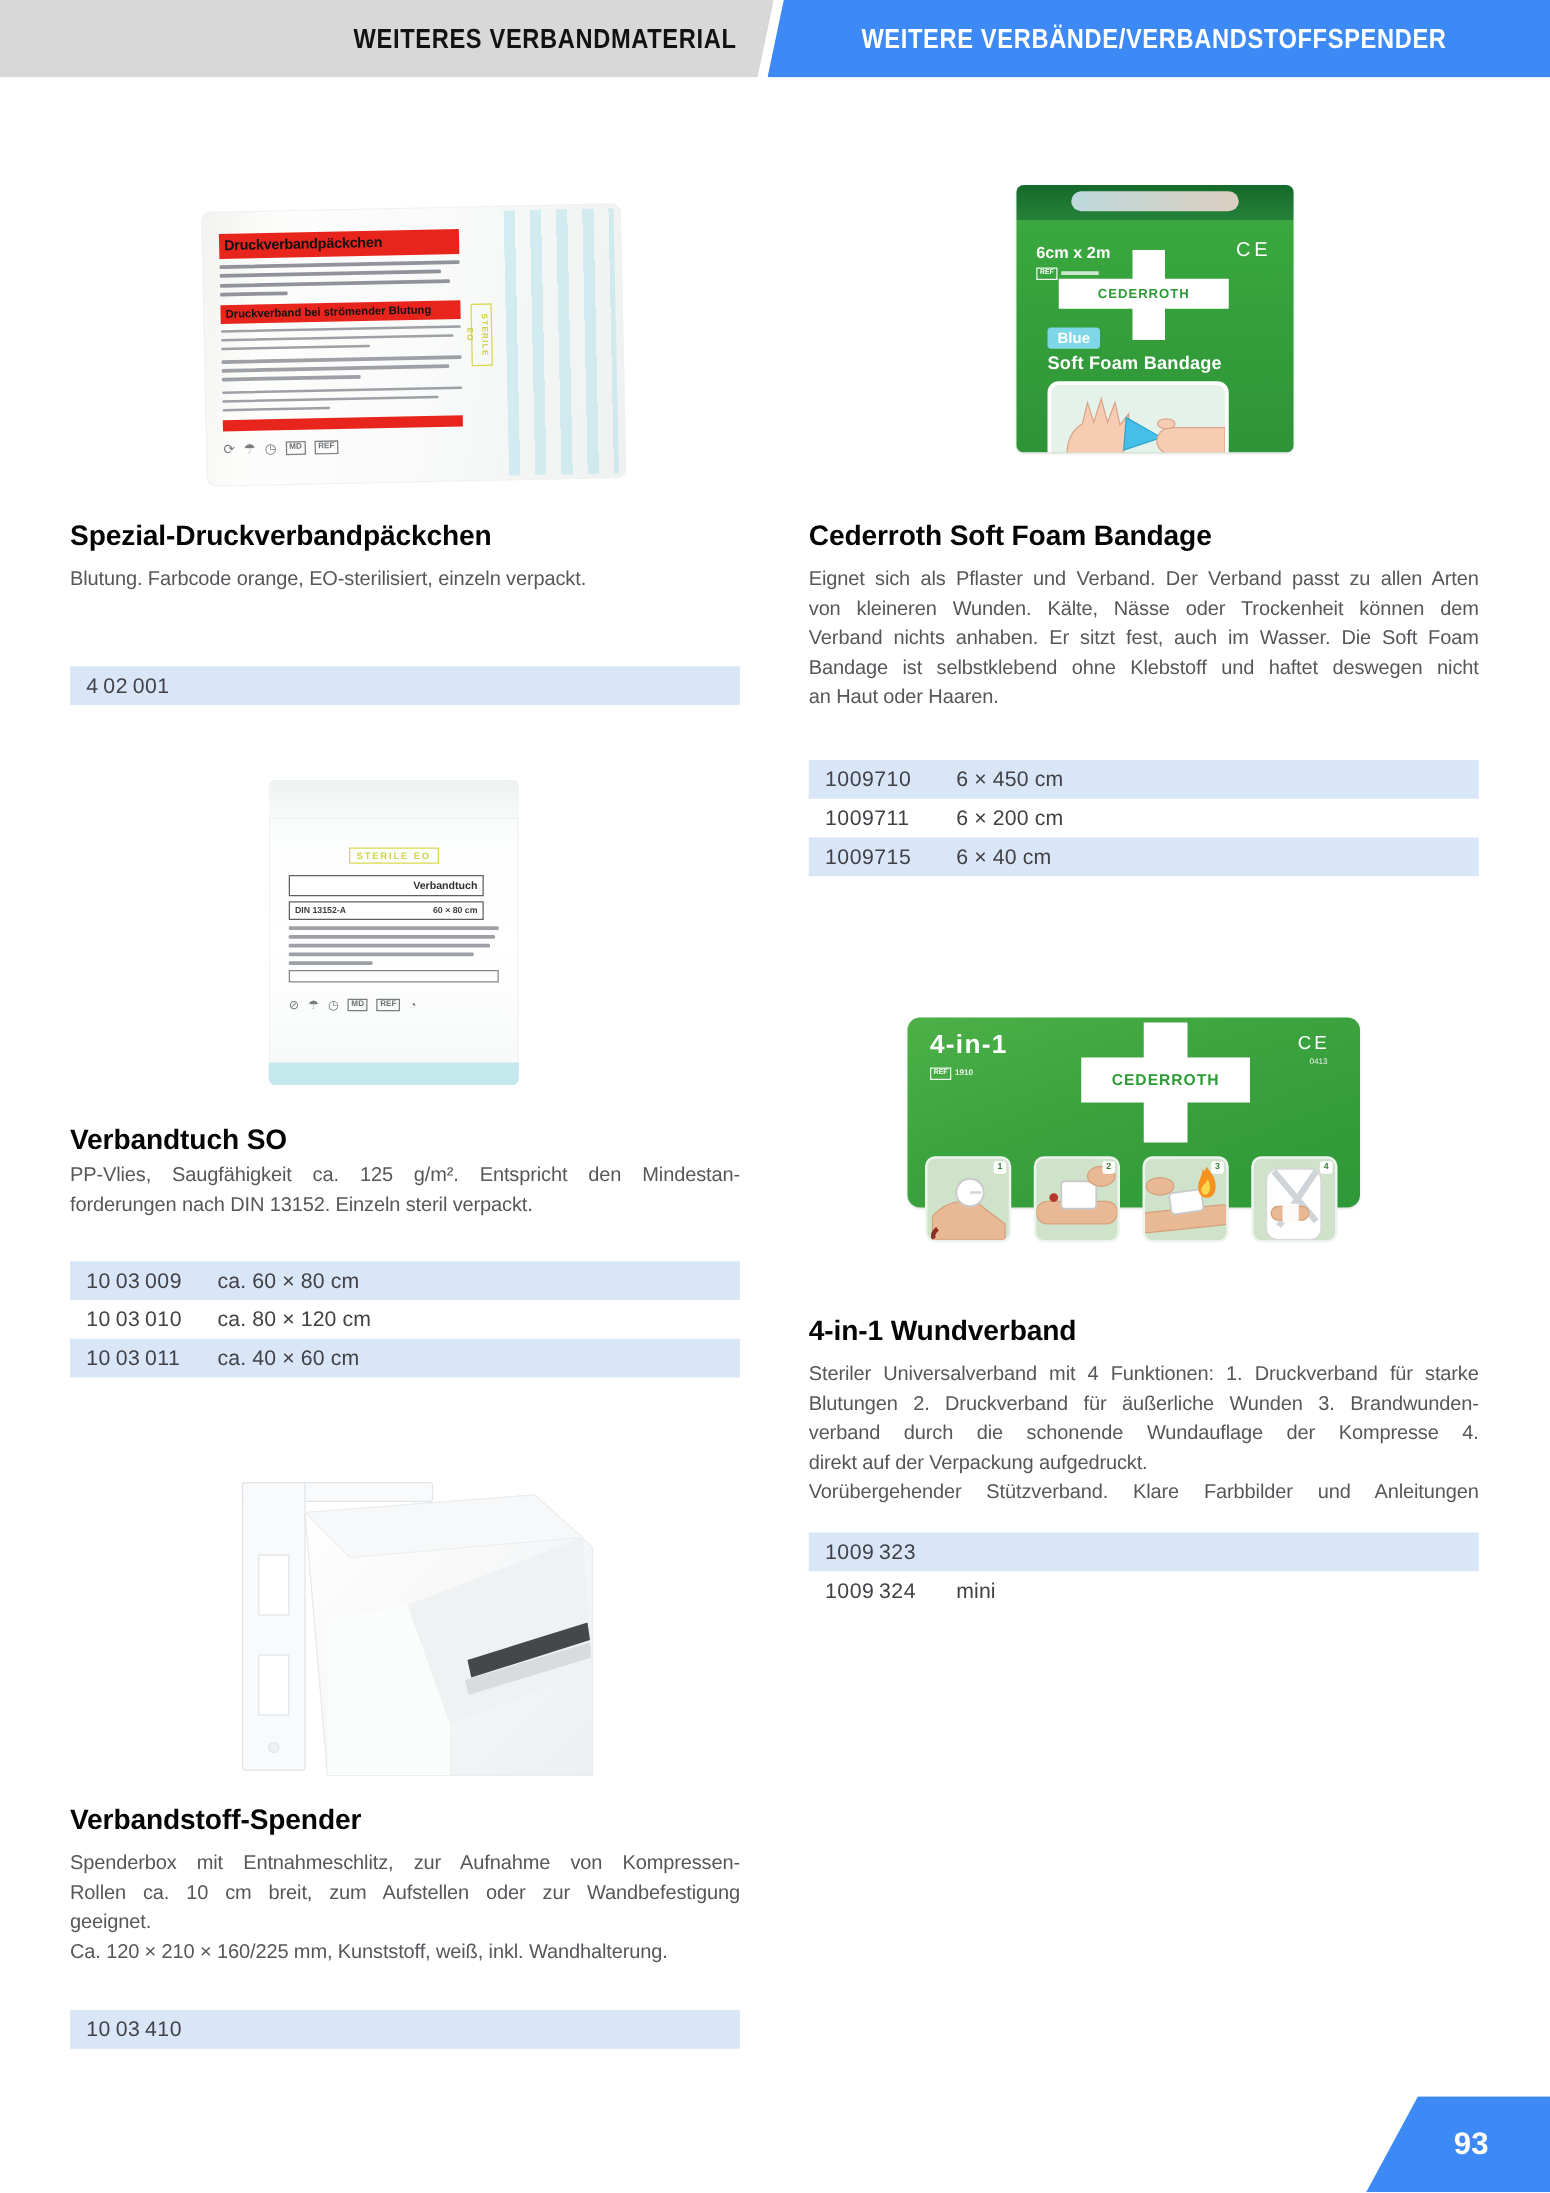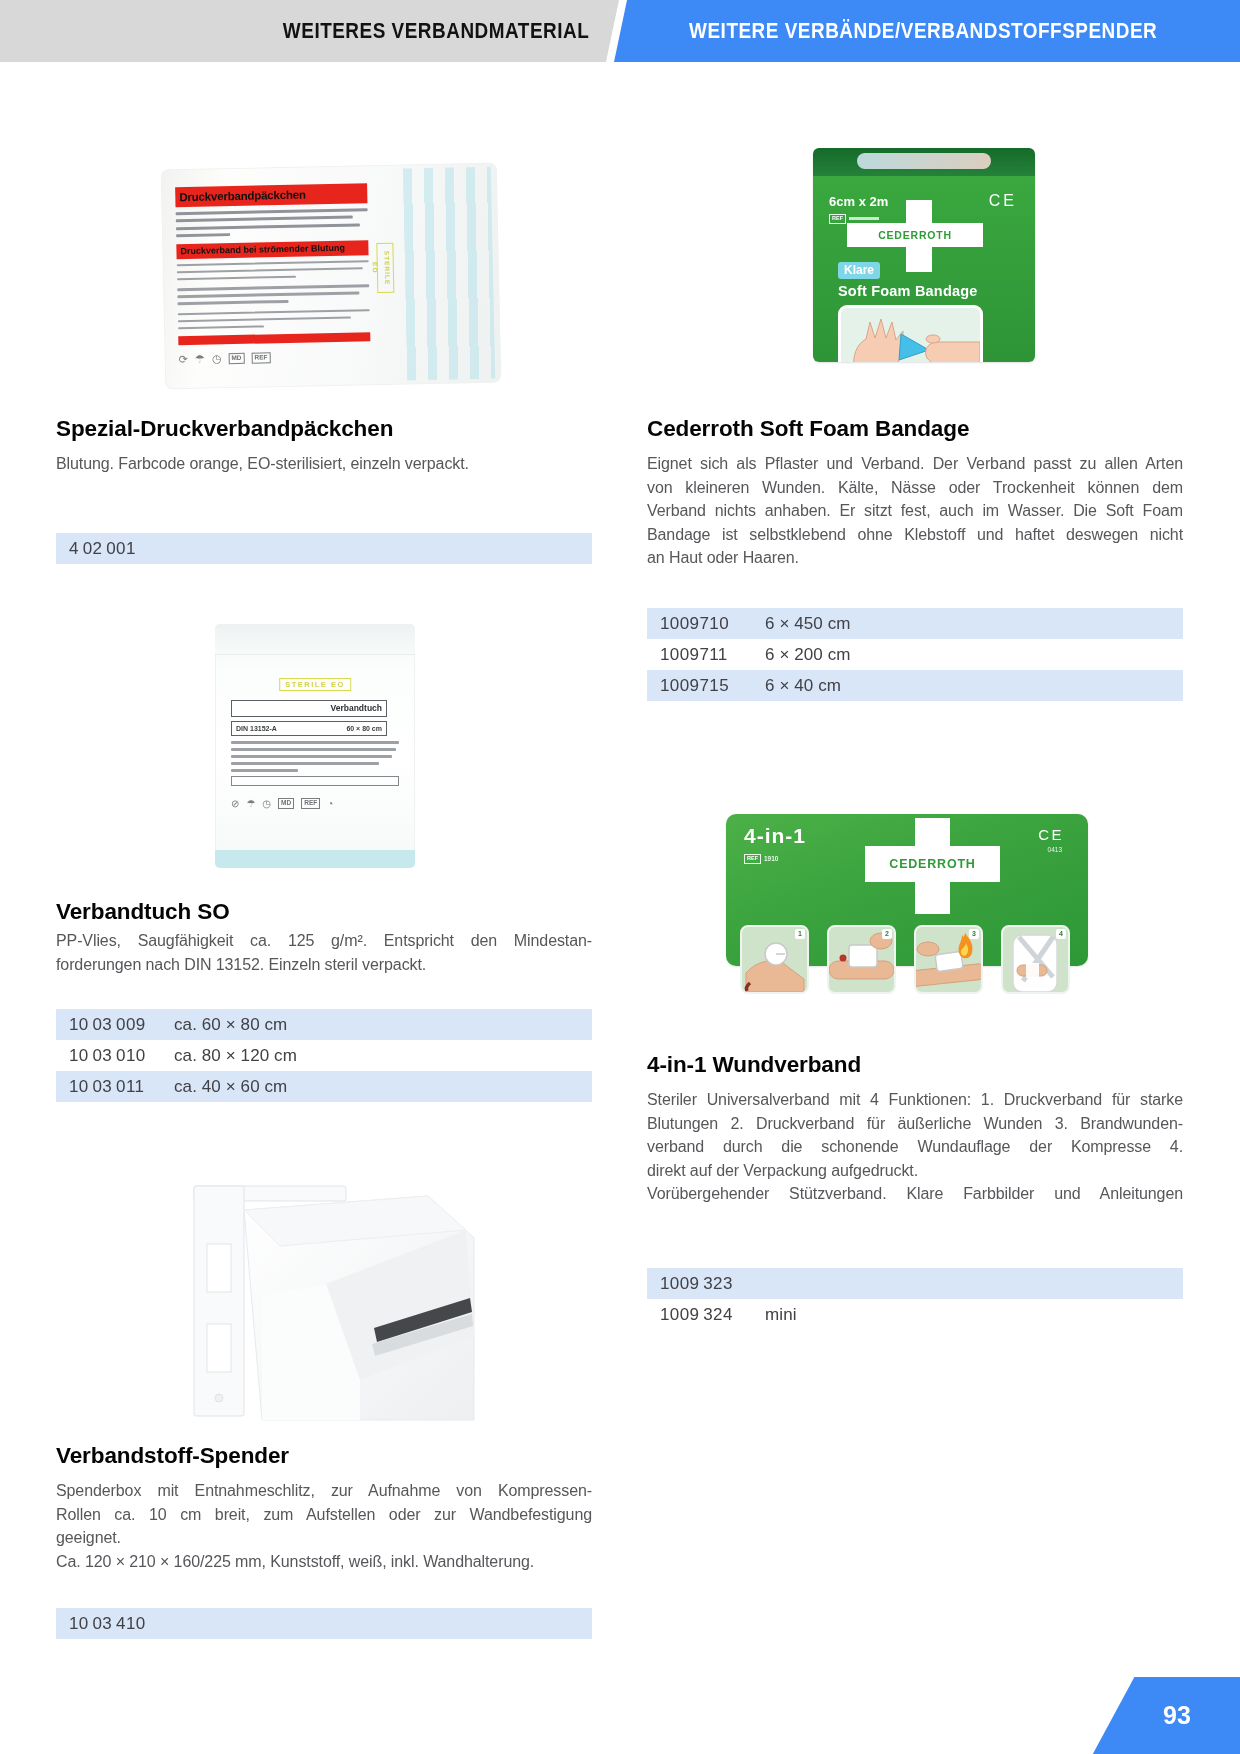--- a/index.html
+++ b/index.html
@@ -278,21 +278,21 @@
     <div class="size">6cm x 2m</div>
     <div class="refrow">
       <span class="refchip">REF</span>
       <span class="refline"></span>
     </div>
     <div class="ce">CE</div>
     <div class="crossV" style="left:93px;top:52px;width:26px;height:72px;"></div>
     <div class="crossH" style="left:34px;top:75px;width:136px;height:24px;">
       <span style="font-size:10.5px;">CEDERROTH</span>
     </div>
-    <div class="bluebadge">Klare</div>
+    <div class="bluebadge">Blue</div>
     <div class="sfbname">Soft Foam Bandage</div>
     <div class="panel">
       <svg viewBox="0 0 139 70" width="139" height="70">
         <path d="M14,64 C10,48 16,36 25,31 L29,14 L34,30 L40,11 L45,30 L51,14 L55,32 L62,23 L62,42 C60,54 51,63 39,66 Z" fill="#f6cdb2" stroke="#dba488" stroke-width="1"></path>
         <path d="M60,26 L88,42 L58,52 Z" fill="#45bfe8" stroke="#2ba3cc" stroke-width="1"></path>
         <path d="M139,60 C118,68 96,62 86,50 C82,43 87,34 96,34 L139,34 Z" fill="#f6cdb2" stroke="#dba488" stroke-width="1"></path>
         <ellipse cx="92" cy="31" rx="7" ry="4" fill="#f6cdb2" stroke="#dba488" stroke-width="1"></ellipse>
       </svg>
     </div>
   </div>
@@ -374,21 +374,21 @@
   </div>
 
   <div class="h1" style="left:647px;top:1052px;">4-in-1 Wundverband</div>
   <div class="body" style="left:647px;top:1088px;">
     <div class="pline just">Steriler Universalverband mit 4 Funktionen: 1. Druckverband für starke</div>
     <div class="pline just">Blutungen 2. Druckverband für äußerliche Wunden 3. Brandwunden-</div>
     <div class="pline just">verband durch die schonende Wundauflage der Kompresse 4.</div>
     <div class="pline">direkt auf der Verpackung aufgedruckt.</div>
     <div class="pline just">Vorübergehender Stützverband. Klare Farbbilder und Anleitungen</div>
   </div>
-  <div class="art-table" style="left:647px;top:1268px;">
+  <div class="art-table" style="left:647px;top:1226px;">
     <div class="art-row blue">
       <span class="art-num">1009 323</span>
       <span class="art-val"></span>
     </div>
     <div class="art-row">
       <span class="art-num">1009 324</span>
       <span class="art-val">mini</span>
     </div>
   </div>
 

